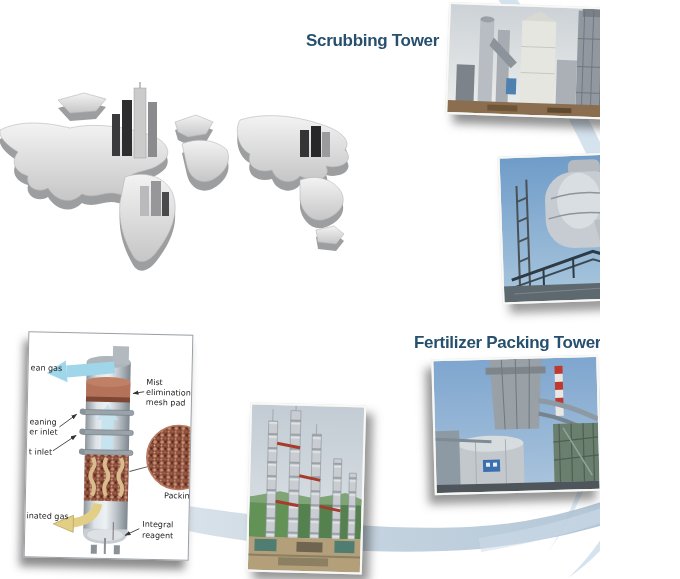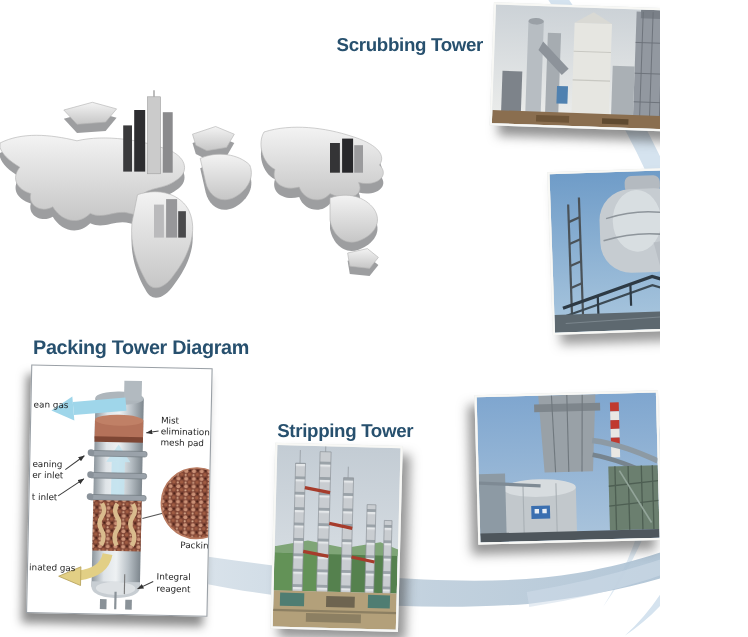--- a/index.html
+++ b/index.html
@@ -88,22 +88,21 @@
         <stop offset="1" stop-color="#a9bfd2" stop-opacity="0.95"></stop>
       </linearGradient>
     </defs>
     <path d="M490,-40 C575,80 652,220 660,340 C666,450 636,532 568,578 C625,525 648,448 642,342 C634,224 560,90 472,-40 Z" fill="#d5e3ef"></path>
     <path d="M613,298 C620,380 608,470 548,552 C595,478 607,382 600,298 Z" fill="#e0ebf4"></path>
     <path d="M148,500 C300,523 430,537 525,521 C610,506 660,480 692,452 L692,490 C645,515 575,538 480,549 C360,558 230,543 148,522 Z" fill="url(#ribbonG)"></path>
     <path d="M695,478 C620,512 560,532 480,545" stroke="#cfdde9" stroke-width="14" fill="none" opacity="0.55"></path>
   </svg>
 
   <div class="sec-label" style="left:306px;top:31px">Scrubbing Tower</div>
-  <div class="sec-label" style="left:30px;top:306px;font-size:18px">Packing Tower Diagram</div>
-  <div class="sec-label" style="left:252px;top:382px">Stripping Tower</div>
+  <div class="sec-label" style="left:414px;top:333px">Fertilizer Packing Tower</div>
 
   <div class="photo" id="photo-scrubbing">
     <svg width="168" height="108" viewBox="0 0 168 108">
       <defs>
           <linearGradient id="sky1" x1="0" y1="0" x2="0" y2="1">
         <stop offset="0" stop-color="#ccd2d7"></stop>
             <stop offset="1" stop-color="#edeeec"></stop>
           </linearGradient>
         </defs>
       <rect width="168" height="108" fill="url(#sky1)"></rect>

